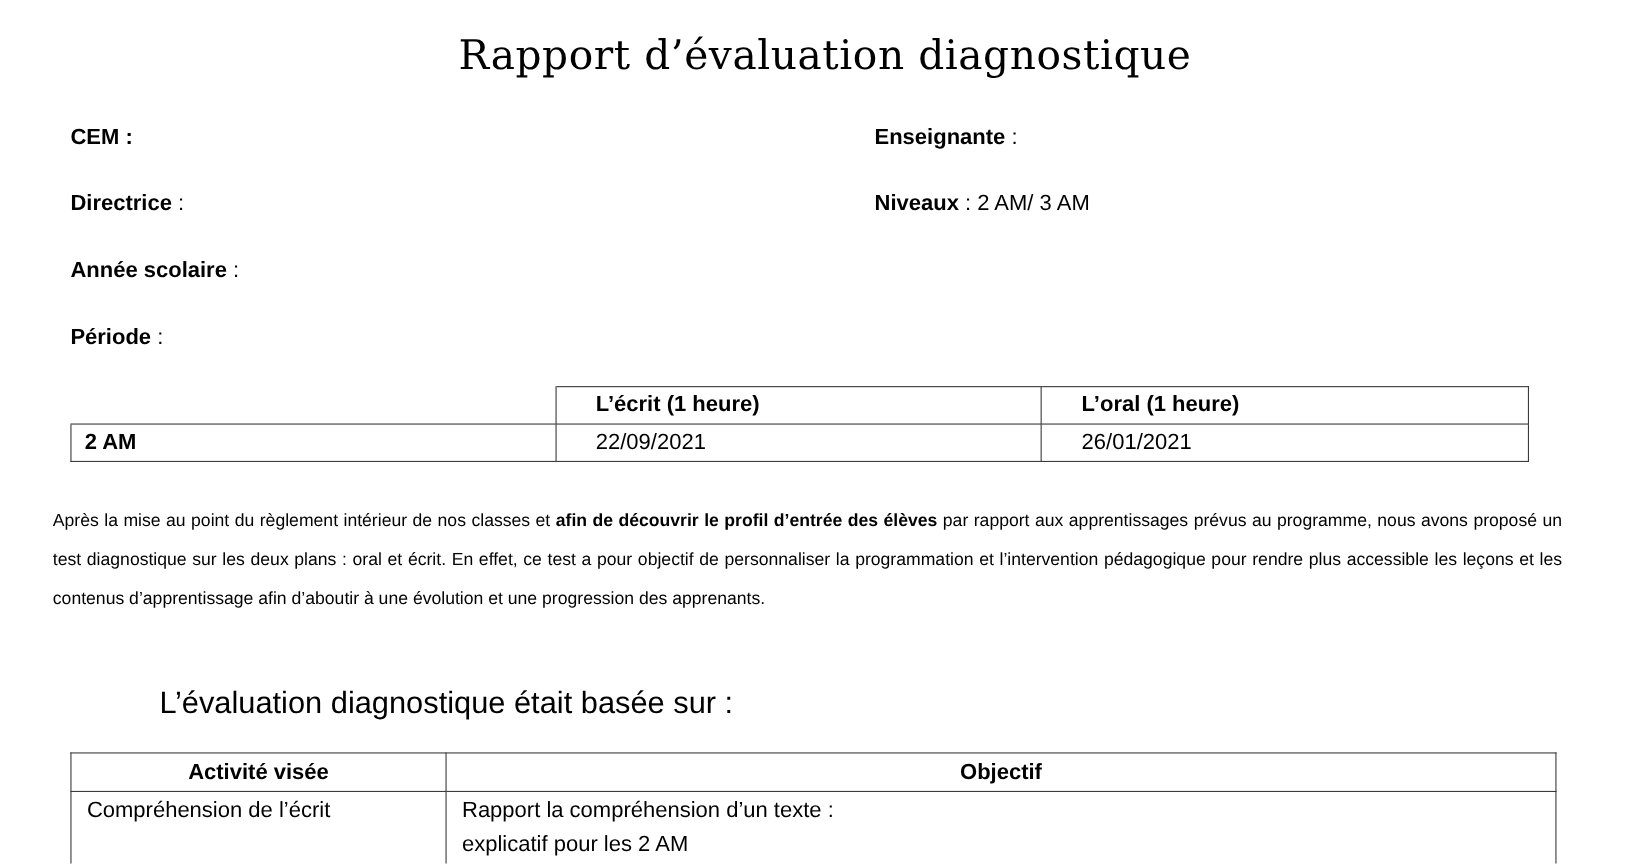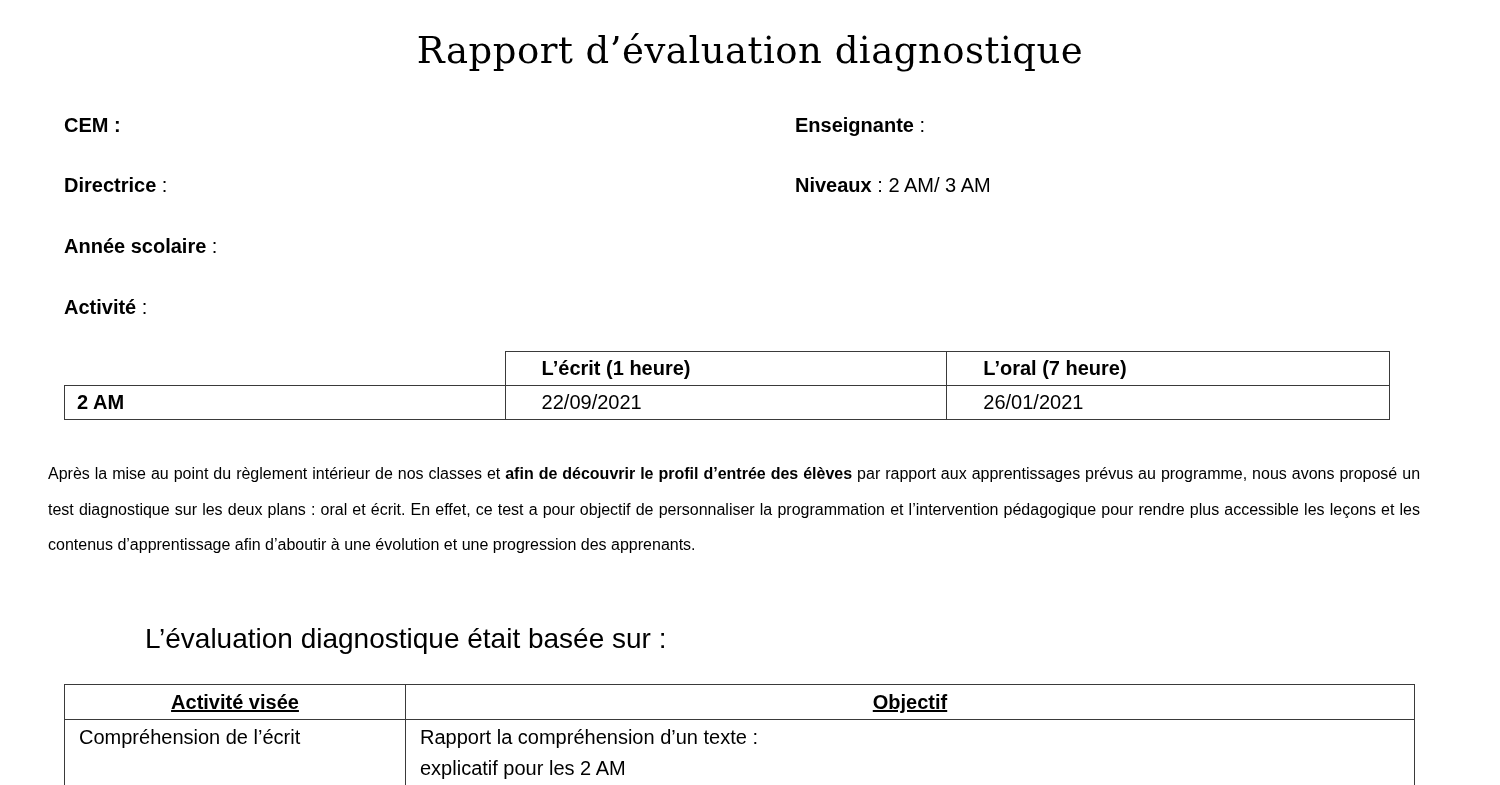--- a/index.html
+++ b/index.html
@@ -66,21 +66,20 @@
       left: 145px;
       font-size: 28px;
       line-height: 30px;
     }
     #activity-table { top: 684px; left: 64px; width: 1351px; }
     #activity-table th {
       font-weight: bold;
       height: 34px;
       line-height: 34px;
       padding: 0;
-      text-decoration: underline;
     }
     #activity-table th.c1 { text-align: center; width: 340px; }
     #activity-table th.c2 { text-align: center; }
     #activity-table td { line-height: 31px; padding: 2px 14px 0 14px; height: 70px; }
   </style>
 </head>
 <body>
 
 <div class="title">Rapport d’évaluation diagnostique</div>
 
@@ -102,35 +101,35 @@
 <div class="field" style="top:172px;left:795px;">
   <span class="lbl">Niveaux</span><span> : </span><span>2 AM/ 3 AM</span>
 </div>
 
 <div class="field" style="top:233px;left:64px;">
   <span class="lbl">Année scolaire</span><span> :</span>
   <span></span>
 </div>
 
 <div class="field" style="top:294px;left:64px;">
-  <span class="lbl">Activité</span><span> :</span>
+  <span class="lbl">Période</span><span> :</span>
   <span></span>
 </div>
 
 <table id="dates-table">
   <colgroup>
     <col style="width:441px">
     <col style="width:442px">
     <col style="width:443px">
   </colgroup>
   <tbody>
       <tr>
     <th class="blank"></th>
     <th>L’écrit  (1 heure)</th>
-    <th>L’oral (7 heure)</th>
+    <th>L’oral (1 heure)</th>
   </tr>
   <tr>
     <td class="rowhead">2 AM</td>
     <td>22/09/2021</td>
     <td>26/01/2021</td>
   </tr>
 </tbody>
   </table>
 
 <div class="para"><span> Après la mise au point du règlement intérieur de nos classes et </span><b>afin de découvrir le profil d’entrée des élèves</b><span> par rapport aux apprentissages prévus au programme, nous avons proposé un test diagnostique sur les deux plans : oral et écrit. En effet, ce test a pour objectif de personnaliser la programmation et l’intervention pédagogique pour rendre plus accessible les leçons et les contenus d’apprentissage afin d’aboutir à une évolution et une progression des apprenants.</span></div>

